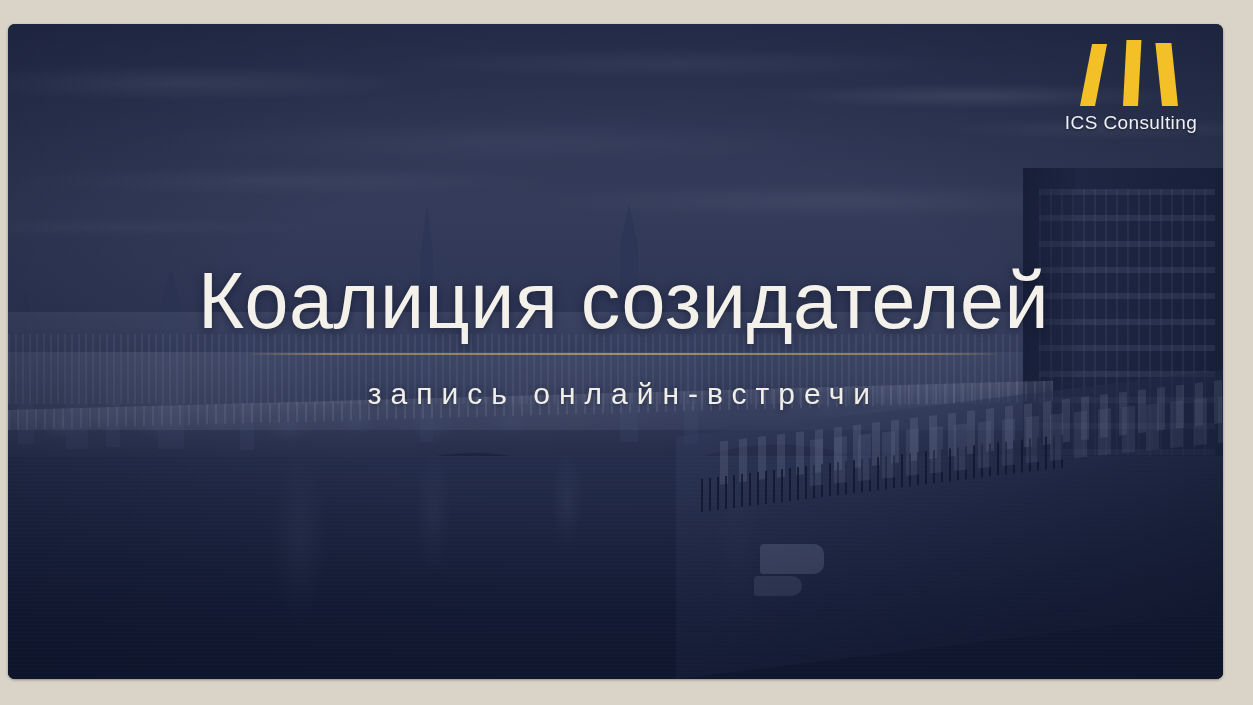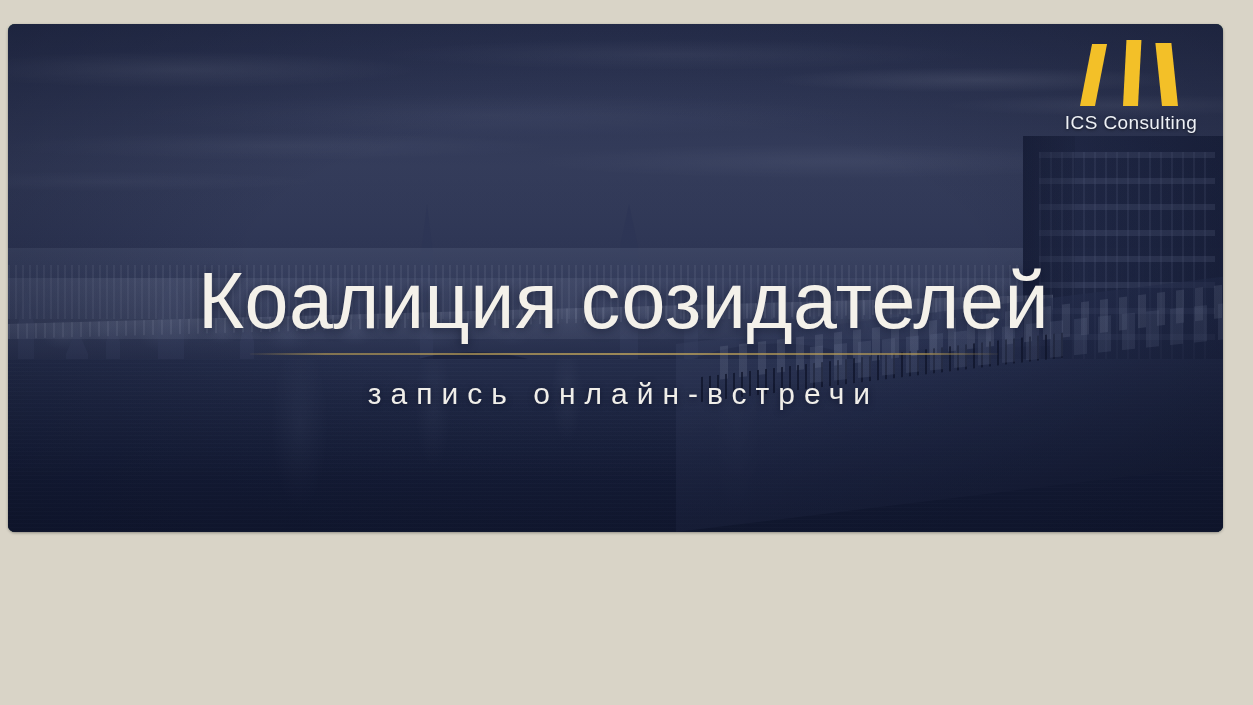--- a/index.html
+++ b/index.html
@@ -21,21 +21,21 @@
     height: 705px;
     background: #d9d4c7;
   }
 
   
   #slide {
     position: absolute;
     left: 8px;
     top: 24px;
     width: 1215px;
-    height: 508px;
+    height: 655px;
     border-radius: 7px;
     overflow: hidden;
     background: #14532d;
     box-shadow: 0 1px 3px rgba(0,0,0,0.35);
   }
 
   
   .layer { position: absolute; left: 0; top: 0; width: 100%; height: 100%; }
 
   

